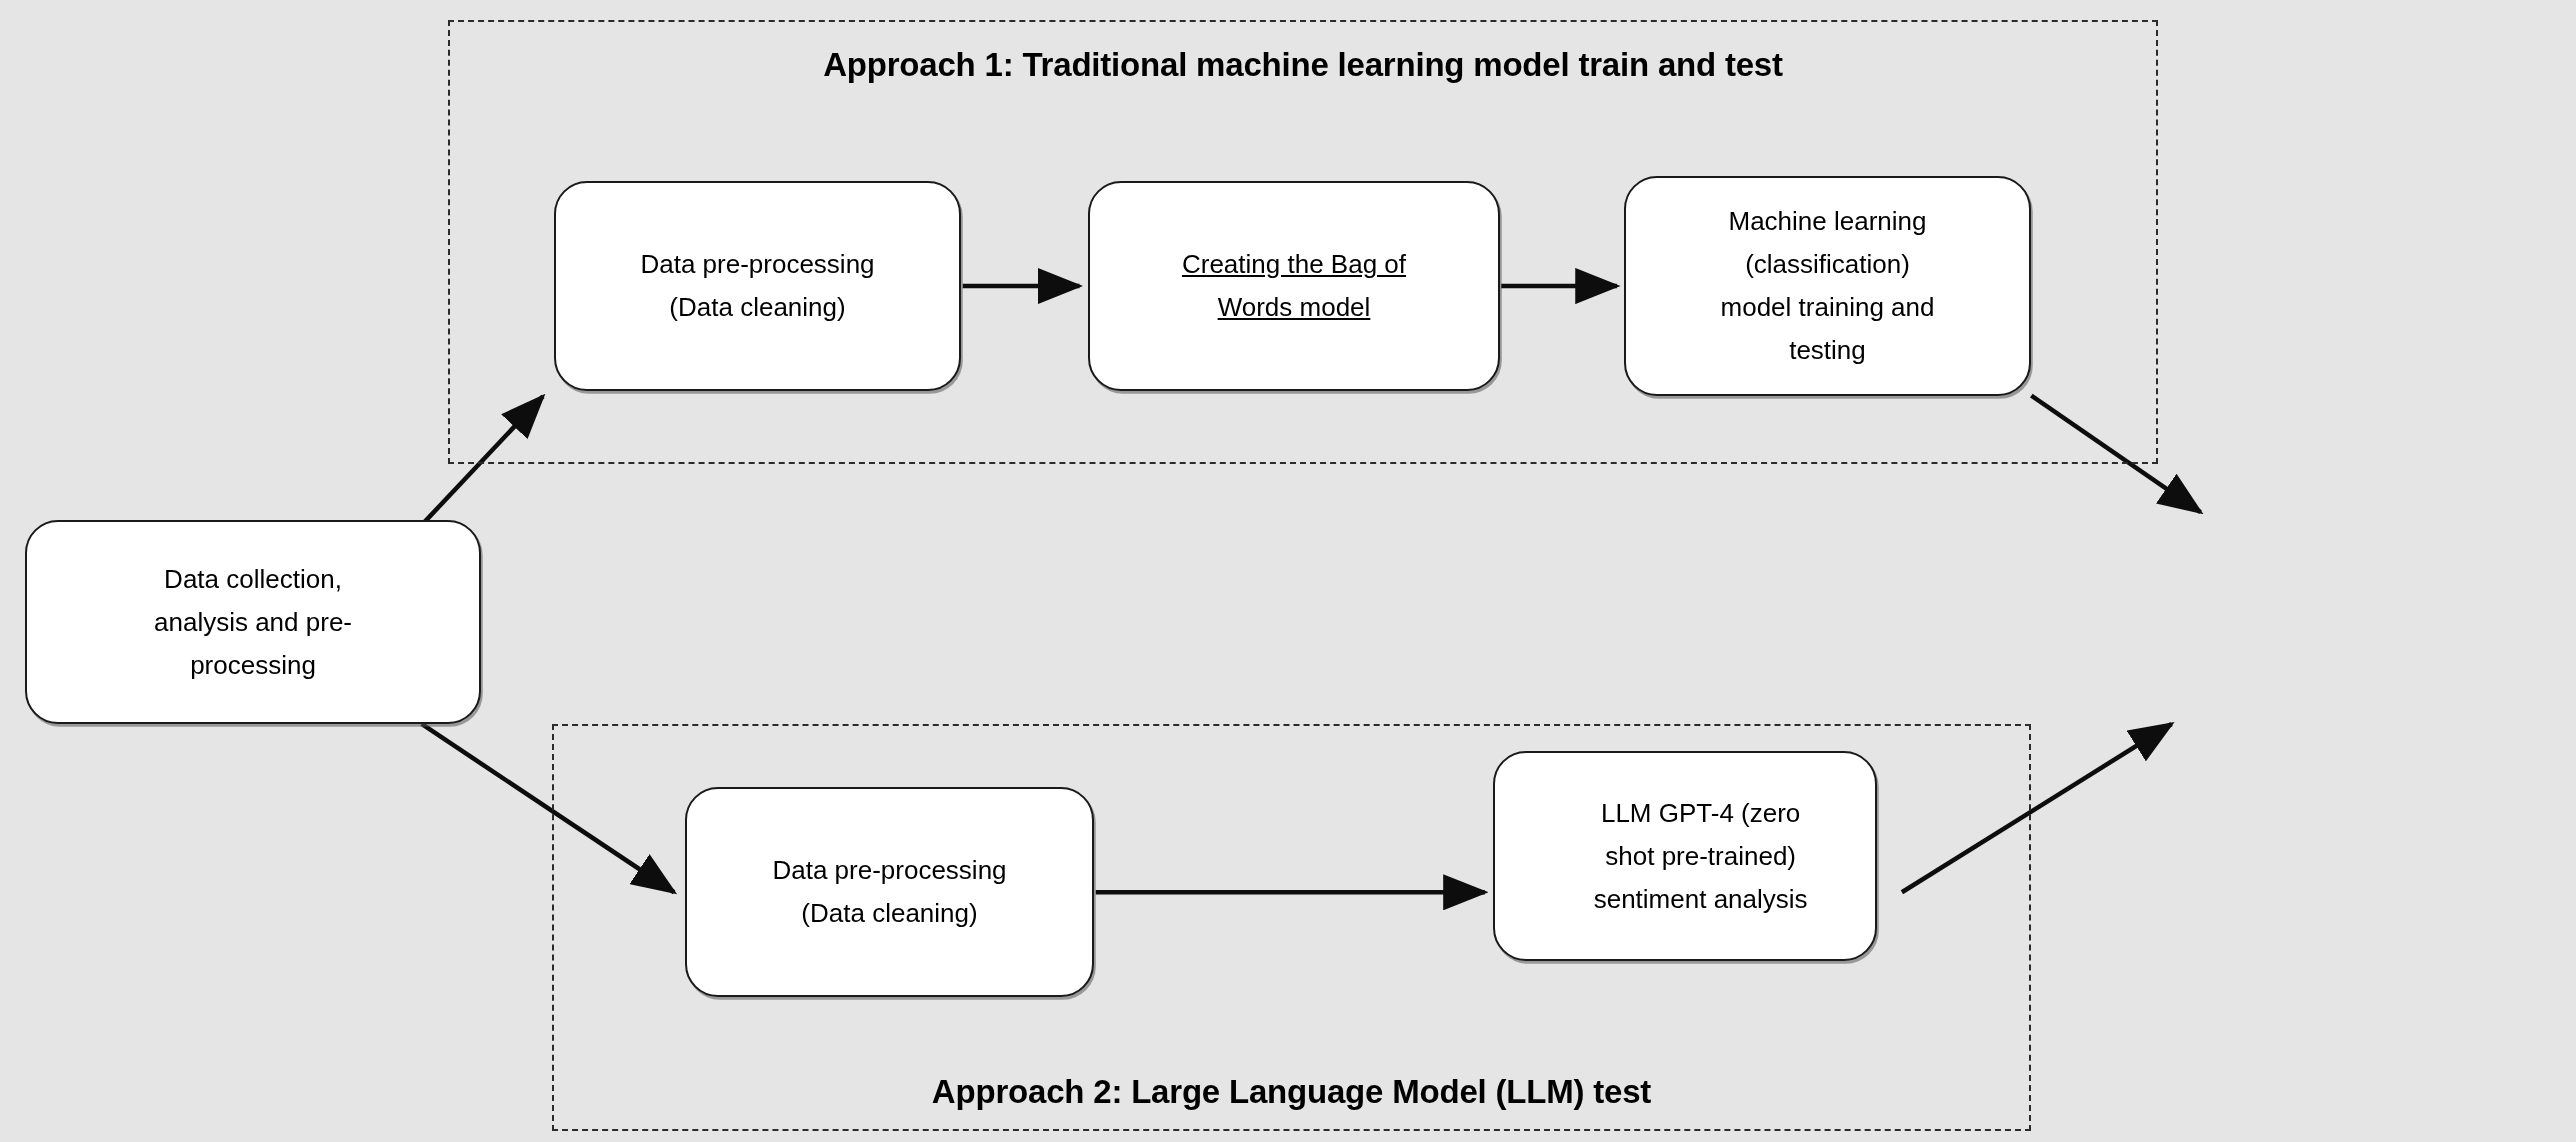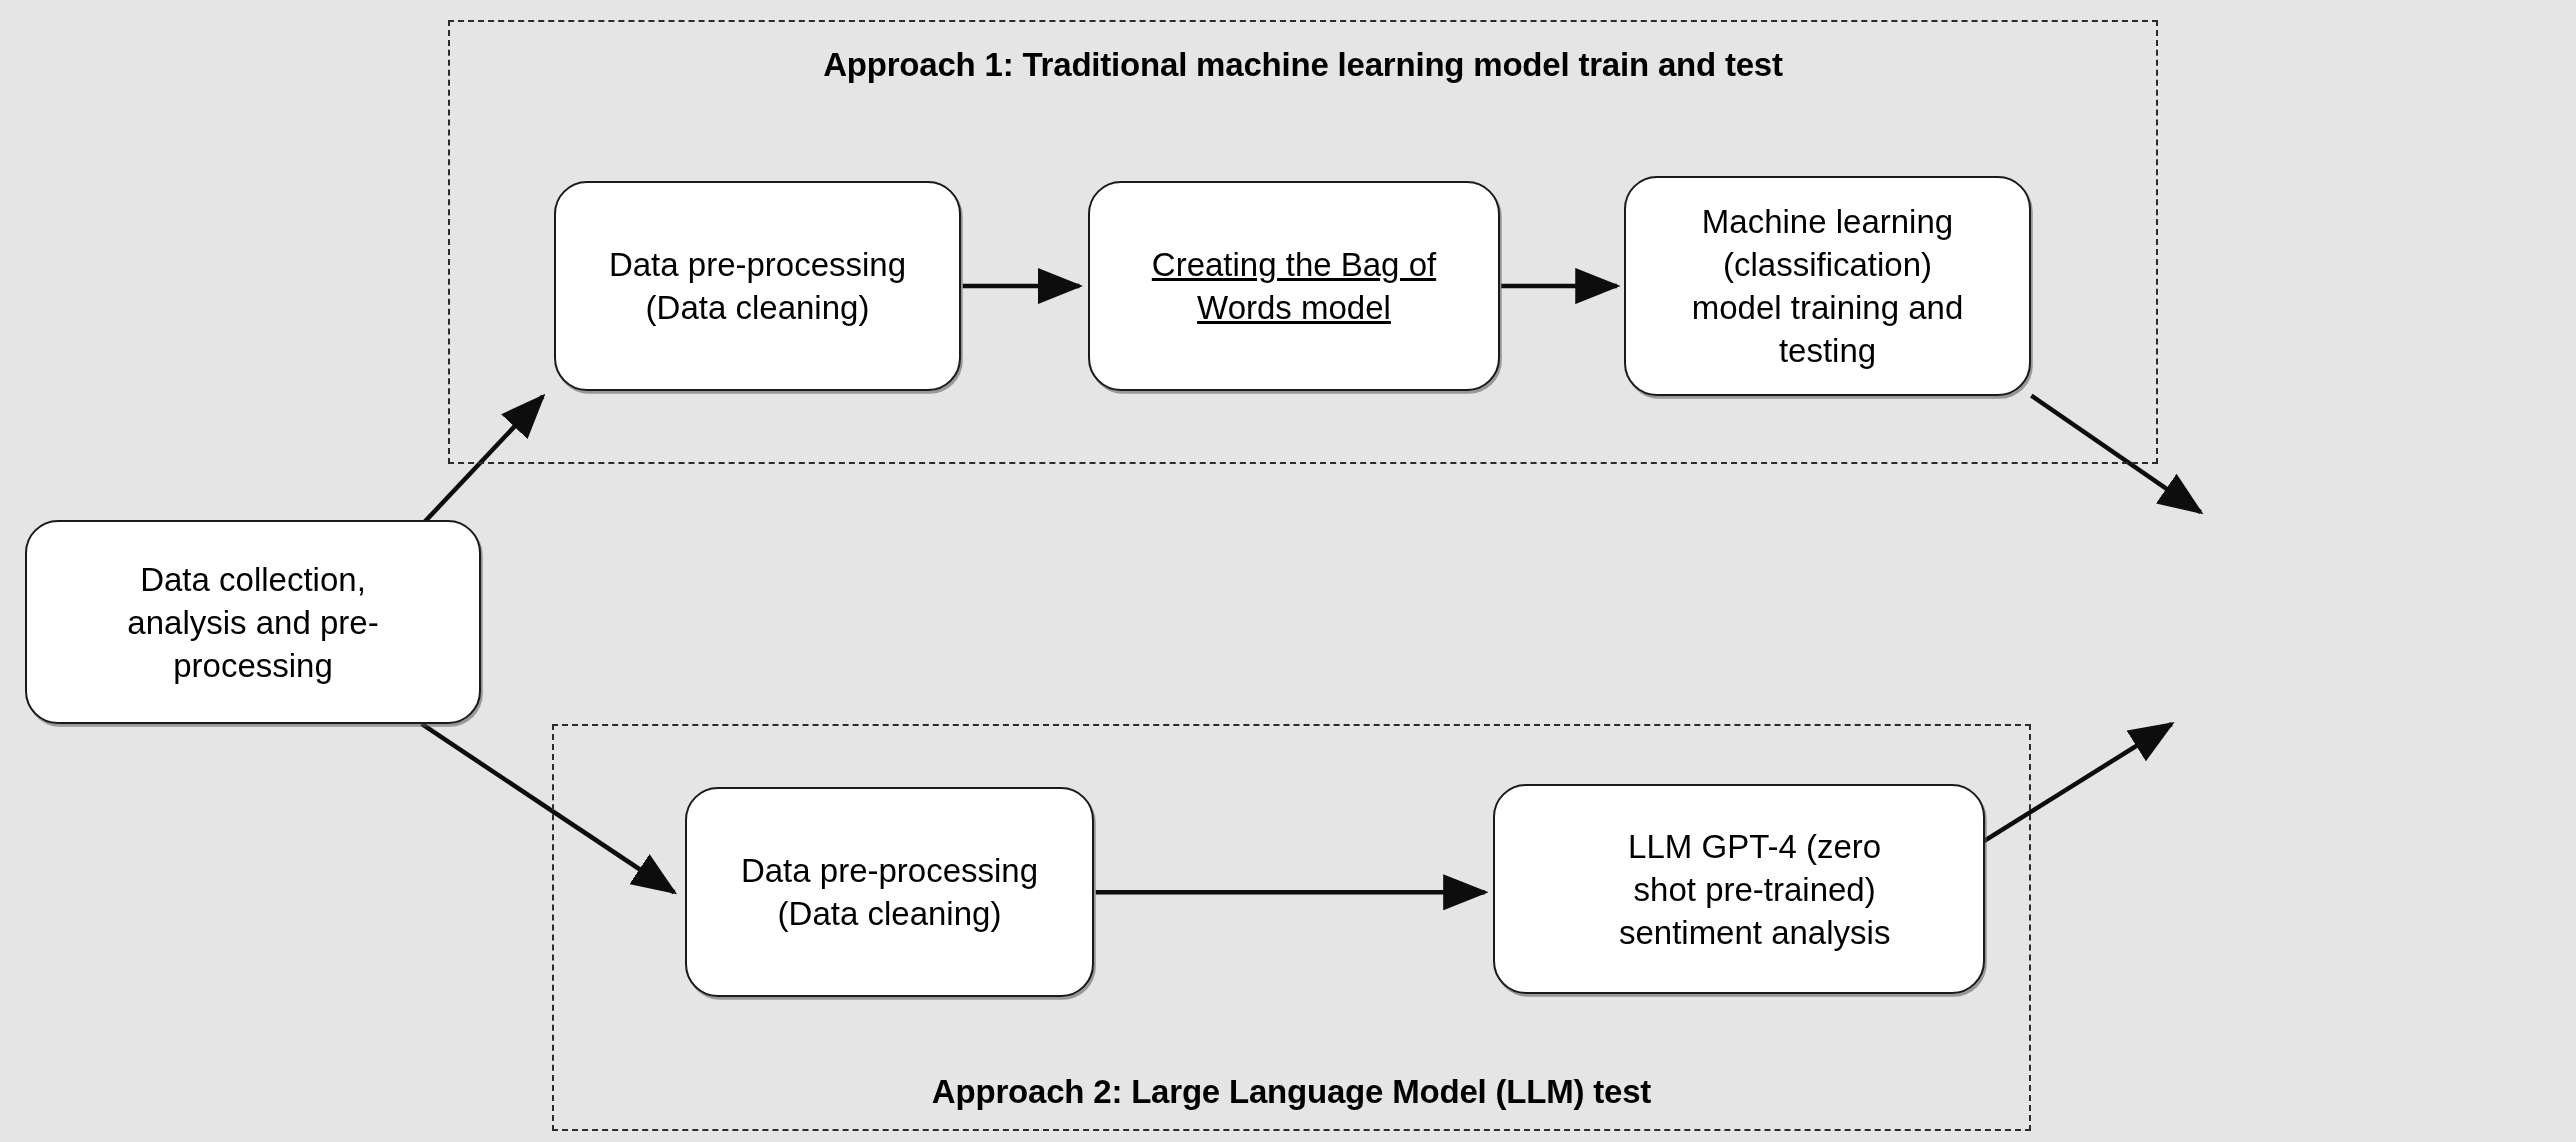--- a/index.html
+++ b/index.html
@@ -45,34 +45,34 @@
   .node{
     position:absolute;
     box-sizing:border-box;
     border:2.7px solid #1a1a1a;
     border-radius:33px;
     background:#ffffff;
     display:flex;
     align-items:center;
     justify-content:center;
     text-align:center;
-    font-size:33px;
+    font-size:26px;
     line-height:43px;
     color:#000000;
     padding:5.4px 12.7px;
     box-shadow:1.8px 2.7px 0 rgba(90,90,90,0.55);
   }
   .node span{ display:block; white-space:pre-line; }
 
   #node-data-collection   { left:25px;   top:520px; width:456px; height:204px; }
   #node-preprocess-ml     { left:554px;  top:181px; width:407px; height:210px; }
   #node-bag-of-words      { left:1088px; top:181px; width:412px; height:210px;text-decoration:underline; }
   #node-ml-model          { left:1624px; top:176px; width:407px; height:220px; }
   #node-preprocess-llm    { left:685px;  top:787px; width:409px; height:210px; }
-  #node-llm-gpt4          { left:1493px; top:784px; width:492px; height:210px;padding-left:44px; }
+  #node-llm-gpt4          { left:1493px; top:751px; width:384px; height:210px;padding-left:44px; }
   #node-model-performance { left:2164px; top:520px; width:404px; height:204px; }
 
   
   #connector-layer{
     position:absolute;
     left:0; top:0;
     width:2576px;
     height:1143px;
     pointer-events:none;
   }

